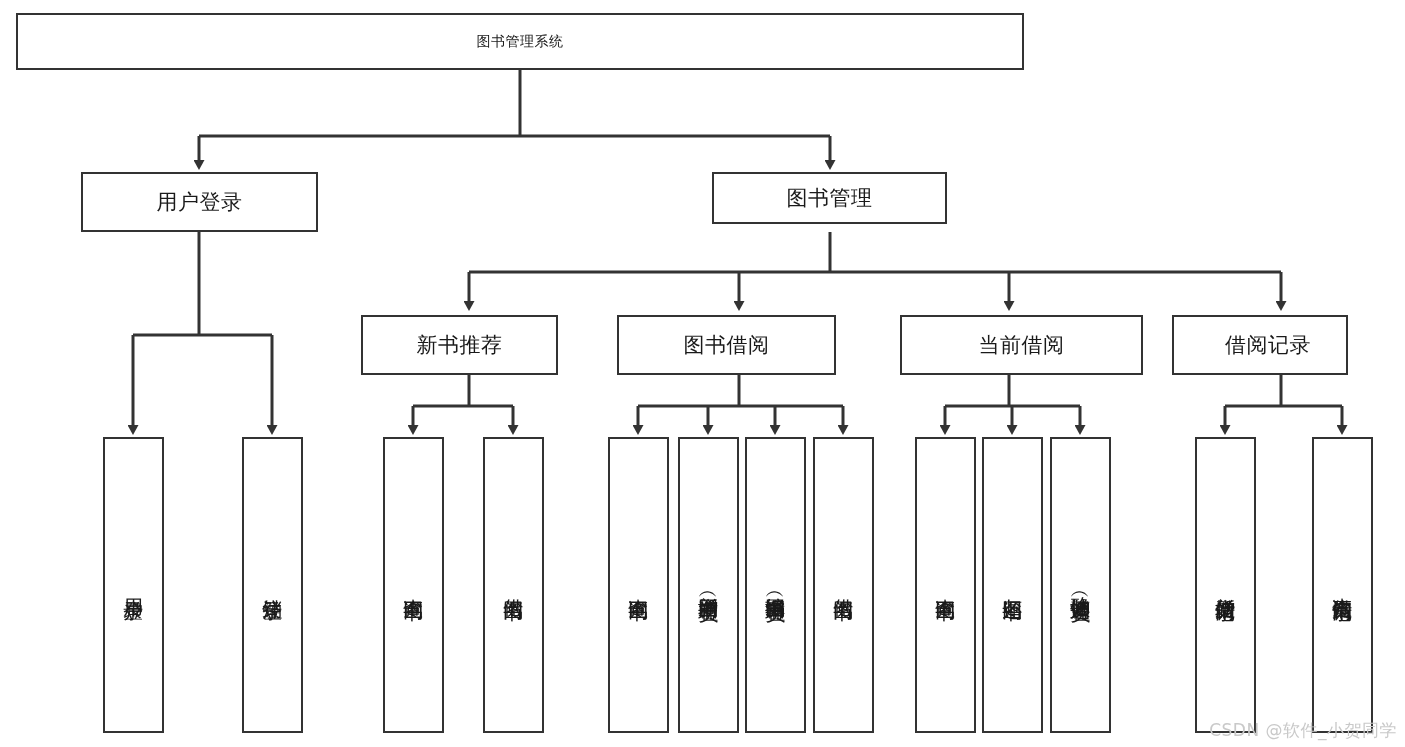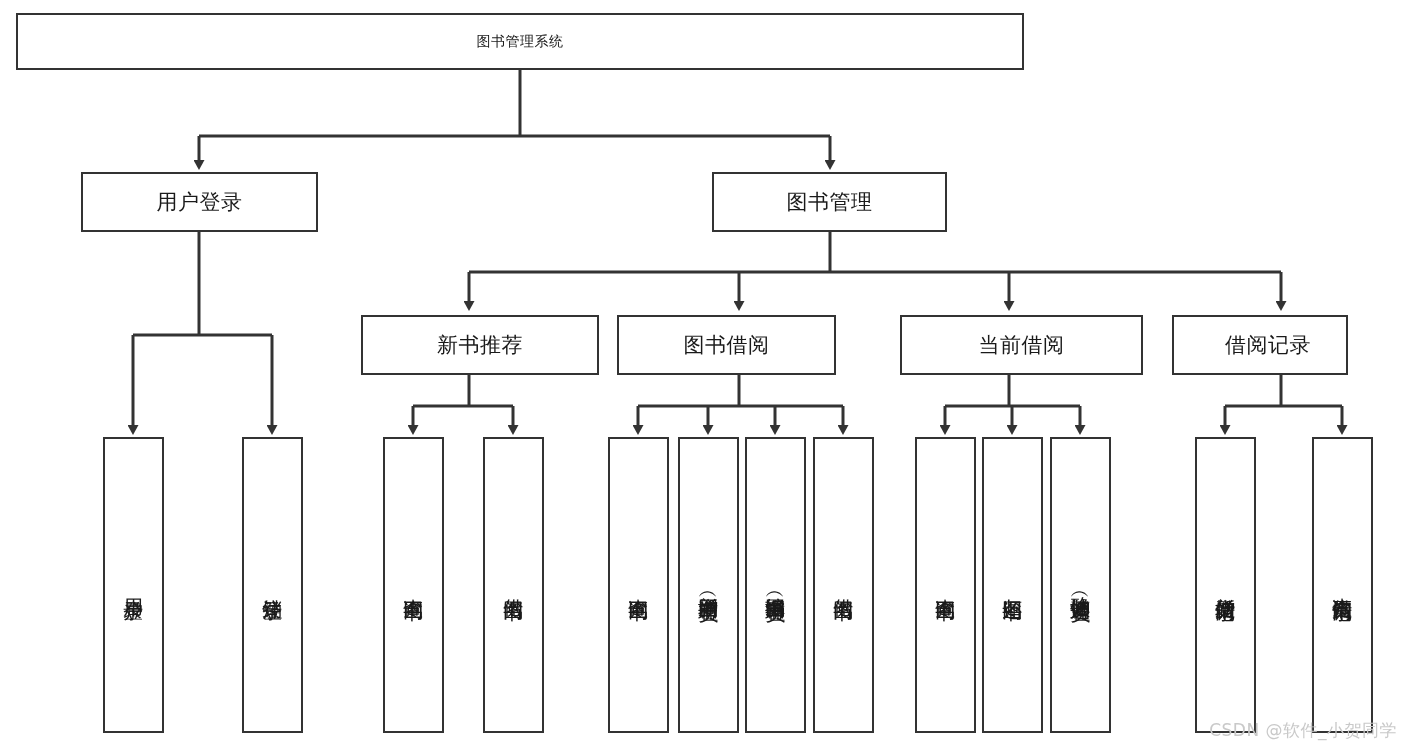--- a/index.html
+++ b/index.html
@@ -114,25 +114,25 @@
     </g>
   </svg>
 
   <div class="node root" style="left:16px; top:13px; width:1008px; height:57px;">
     <span class="label">图书管理系统</span>
   </div>
 
   <div class="node" style="left:81px; top:172px; width:237px; height:60px;">
     <span class="label">用户登录</span>
   </div>
-  <div class="node" style="left:712px; top:172px; width:235px; height:60px;">
+  <div class="node" style="left:712px; top:172px; width:235px; height:52px;">
     <span class="label">图书管理</span>
   </div>
 
-  <div class="node" style="left:361px; top:315px; width:238px; height:60px;">
+  <div class="node" style="left:361px; top:315px; width:197px; height:60px;">
     <span class="label">新书推荐</span>
   </div>
   <div class="node" style="left:617px; top:315px; width:219px; height:60px;">
     <span class="label">图书借阅</span>
   </div>
   <div class="node" style="left:900px; top:315px; width:243px; height:60px;">
     <span class="label">当前借阅</span>
   </div>
   <div class="node" style="left:1172px; top:315px; width:176px; height:60px;padding-left:16px;">
     <span class="label">借阅记录</span>

